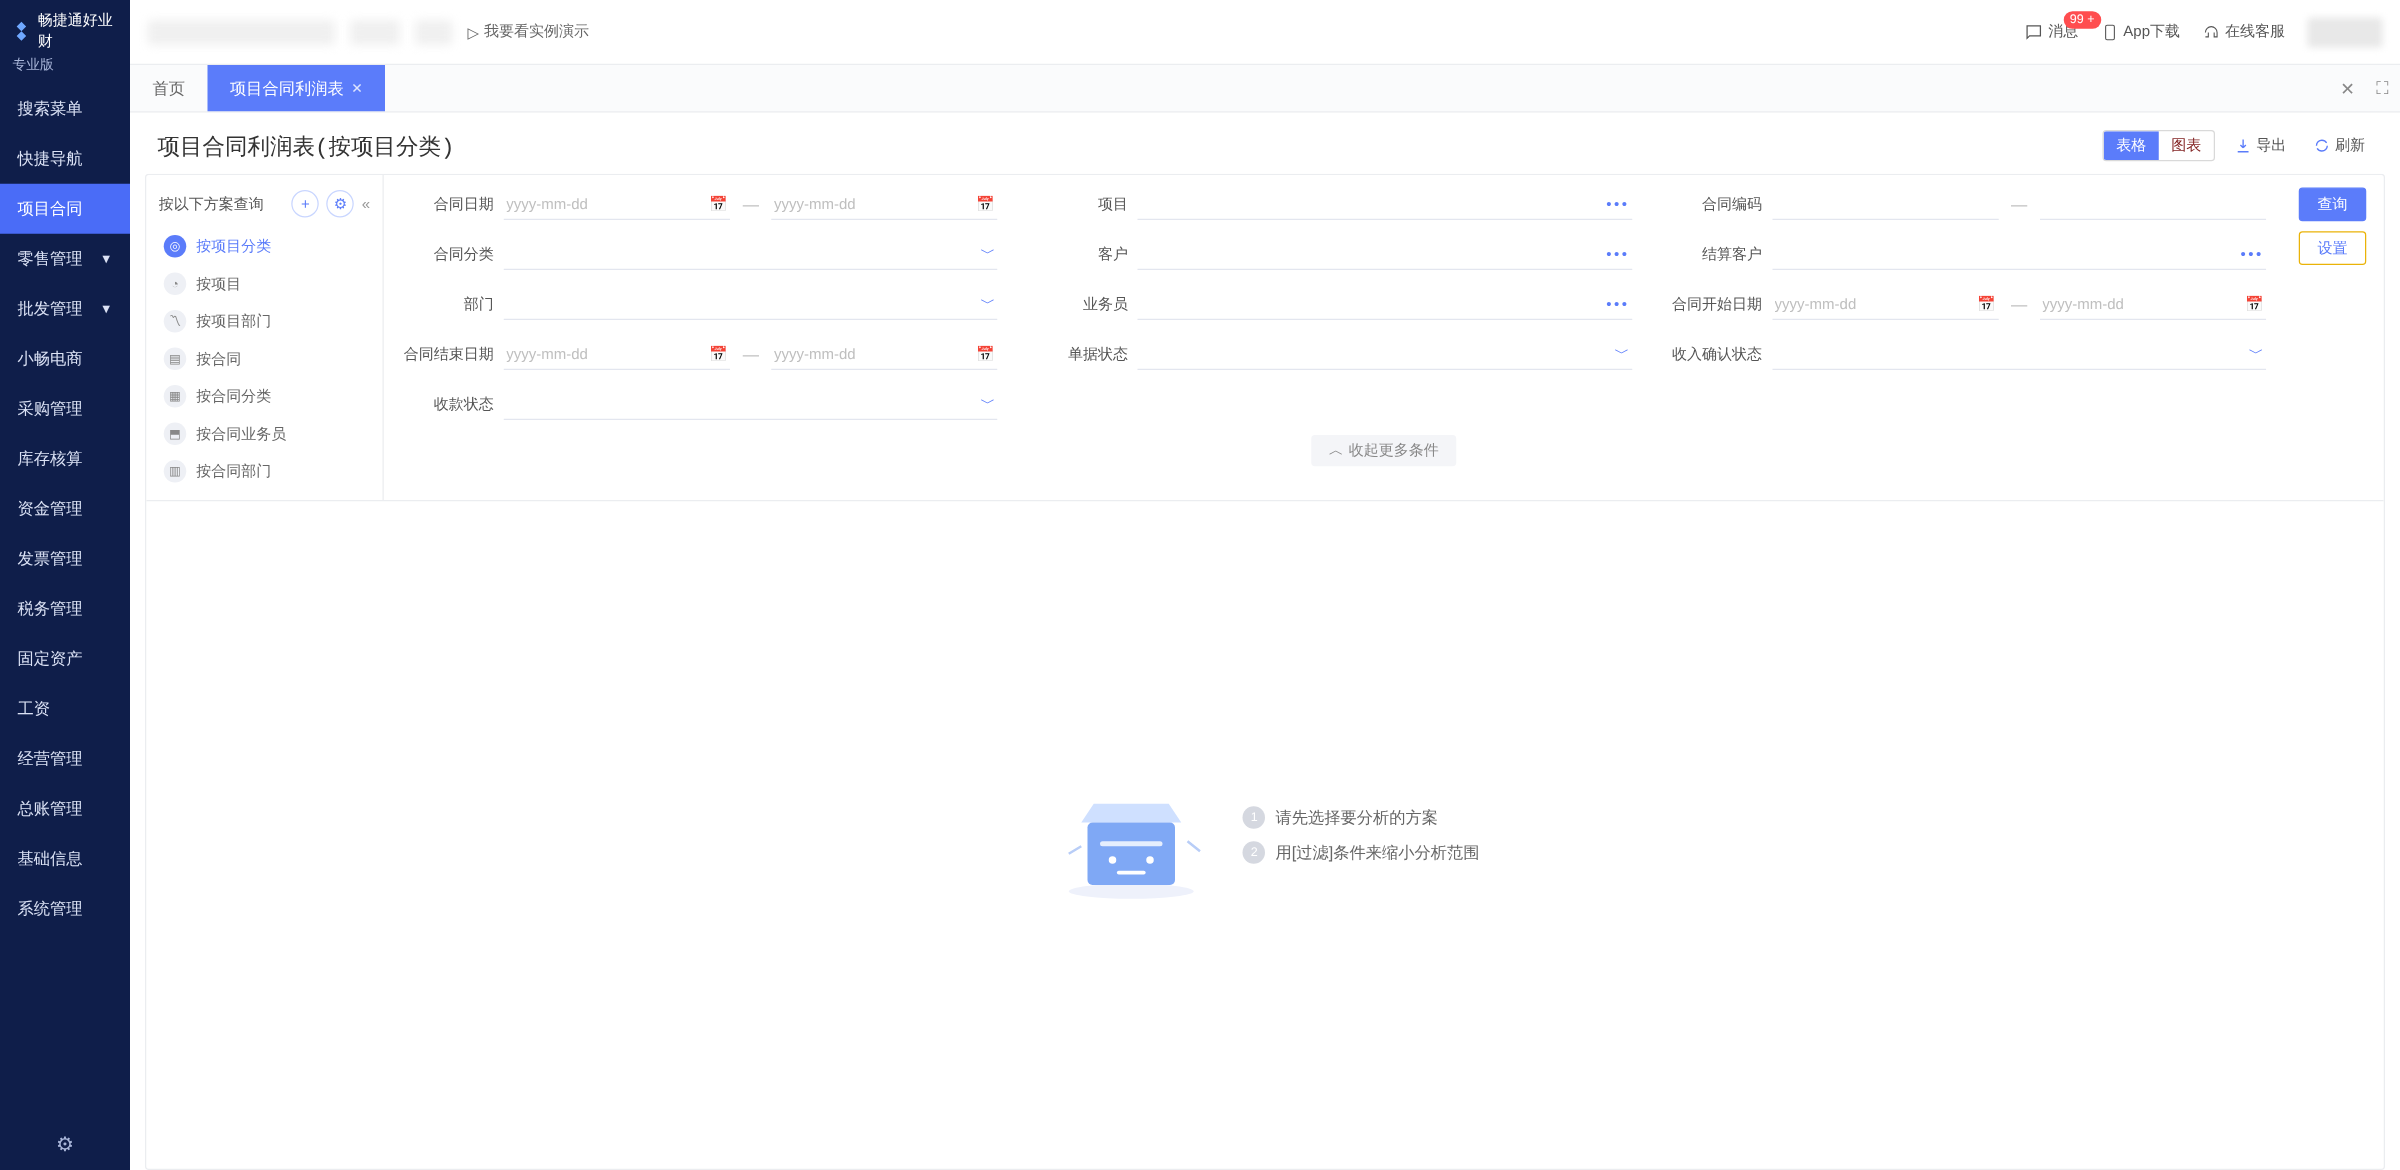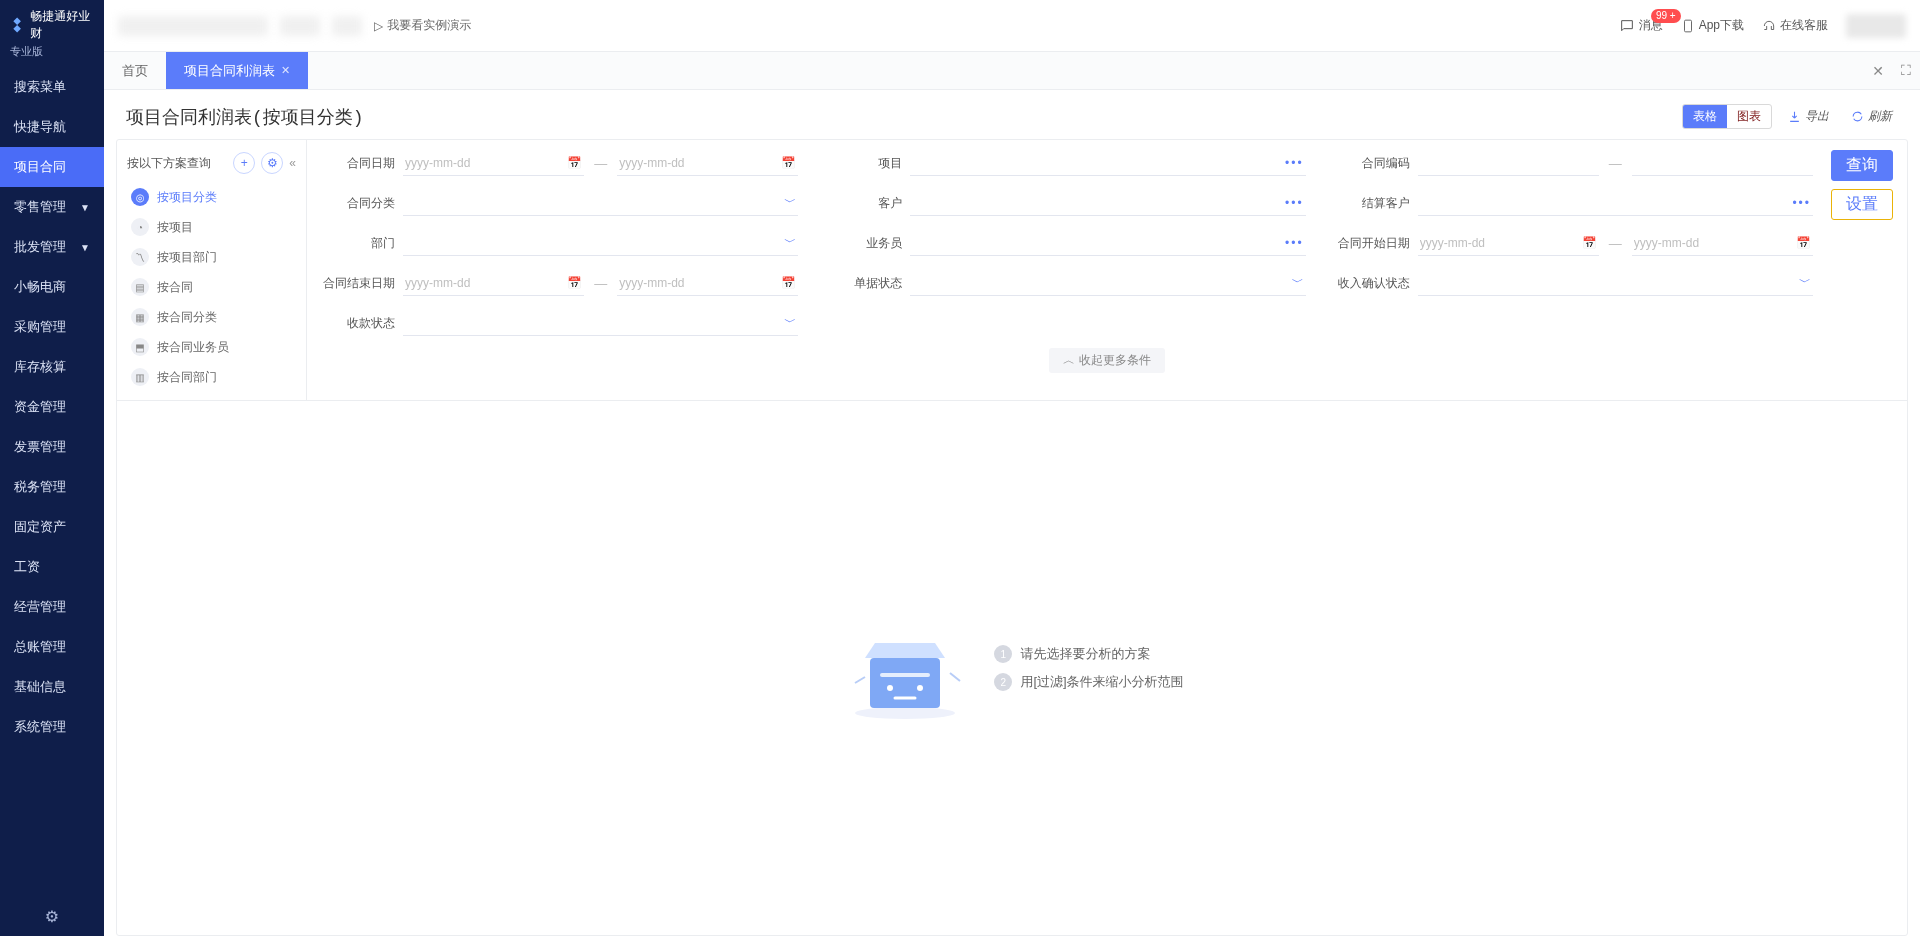--- a/index.html
+++ b/index.html
@@ -41,21 +41,21 @@
 .tabs-row .spacer { flex: 1; }
 .tabs-row .rbtn { width: 28px; text-align: center; cursor: pointer; color: #888; font-size: 14px; }
 
 
 .title-bar { display: flex; align-items: center; padding: 14px 22px 10px; gap: 10px; }
 .title-bar .title { font-size: 18px; color: #333; font-weight: 500; font-family: Liberation Mono, monospace; }
 .title-bar .spacer { flex: 1; }
 .seg { display: flex; border: 1px solid #d9d9d9; border-radius: 3px; overflow: hidden; font-size: 12px; }
 .seg .seg-item { padding: 3px 10px; cursor: pointer; color: #7f1d1d; }
 .seg .seg-item.active { background: #5b7cfa; color: #fff; }
-.tb-btn { display: flex; align-items: center; gap: 4px; font-size: 12px; color: #555; cursor: pointer; padding: 3px 6px; font-style: italic; }
+.tb-btn { display: flex; align-items: center; gap: 4px; font-size: 12px; color: #555; cursor: pointer; padding: 3px 6px; }
 .tb-btn svg { width: 13px; height: 13px; }
 
 
 .content { flex: 1; display: flex; overflow: hidden; padding: 0 12px; }
 .card { background: #fff; border: 1px solid #ebedf0; border-radius: 3px; }
 .filter-card { flex: 1; display: flex; flex-direction: column; overflow: hidden; }
 
 
 .upper { display: flex; border-bottom: 1px solid #ebedf0; }
 .scheme-panel { width: 190px; border-right: 1px solid #ebedf0; padding: 8px 10px; }
@@ -63,21 +63,21 @@
 .scheme-head .txt { flex: 1; }
 .scheme-head .ibtn { width: 22px; height: 22px; border: 1px solid #c9d6ff; border-radius: 50%; display: flex; align-items: center; justify-content: center; color: #5b7cfa; font-size: 12px; cursor: pointer; }
 .scheme-head .collapse { color: #999; cursor: pointer; font-size: 12px; }
 .scheme-list .scheme-item { display: flex; align-items: center; gap: 8px; padding: 6px 4px; font-size: 12px; color: #666; cursor: pointer; }
 .scheme-list .scheme-item.active { color: #5b7cfa; }
 .scheme-list .scheme-item .sico { width: 18px; height: 18px; border-radius: 50%; display: flex; align-items: center; justify-content: center; font-size: 10px; background: #eef0f5; color: #888; }
 .scheme-list .scheme-item.active .sico { background: #5b7cfa; color: #fff; }
 
 .filters { flex: 1; padding: 10px 14px 4px; position: relative; }
 .actions-col { position: absolute; right: 14px; top: 10px; display: flex; flex-direction: column; gap: 8px; }
-.btn { padding: 4px 14px; border-radius: 3px; font-size: 16px; cursor: pointer; text-align: left; }
+.btn { padding: 4px 14px; border-radius: 3px; font-size: 12px; cursor: pointer; text-align: left; }
 .btn.primary { background: #5b7cfa; color: #fff; border: 1px solid #5b7cfa; }
 .btn.outline { background: #fff; color: #5b7cfa; border: 1px solid #eab308; }
 
 .filter-grid { display: grid; grid-template-columns: repeat(3, 1fr); column-gap: 30px; row-gap: 14px; padding-right: 80px; }
 .filter-item { display: flex; align-items: center; overflow: hidden; }
 .filter-item .lbl { width: 82px; text-align: right; font-size: 12px; color: #555; flex-shrink: 0; padding-right: 8px; }
 .filter-item .ctrl { flex: 1; display: flex; align-items: center; gap: 6px; min-width: 0; }
 .input-line { flex: 1; border-bottom: 1px solid #e3e6ef; height: 26px; display: flex; align-items: center; position: relative; min-width: 0; }
 .input-line input { border: none; outline: none; width: 100%; background: transparent; font-size: 12px; color: #333; padding: 2px 18px 2px 2px; }
 .input-line input::placeholder { color: #bfbfbf; }

